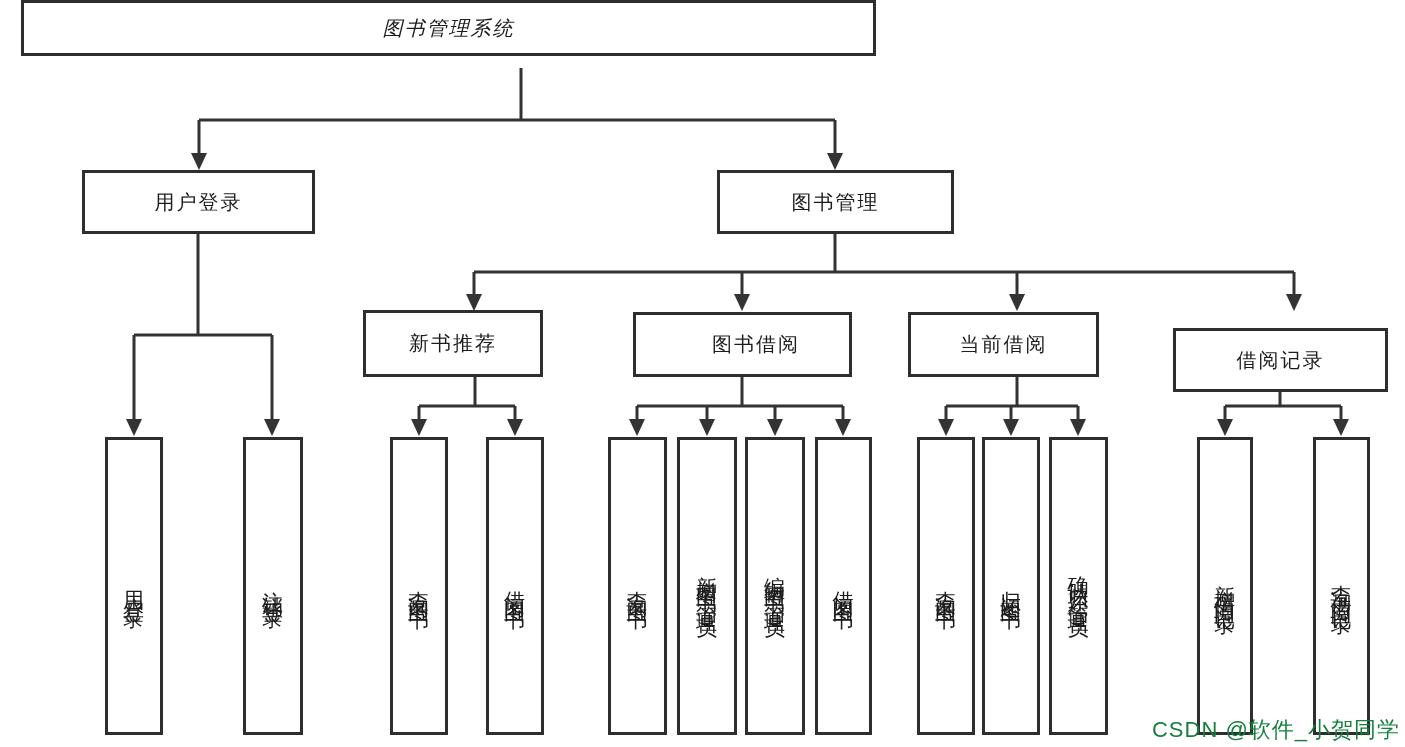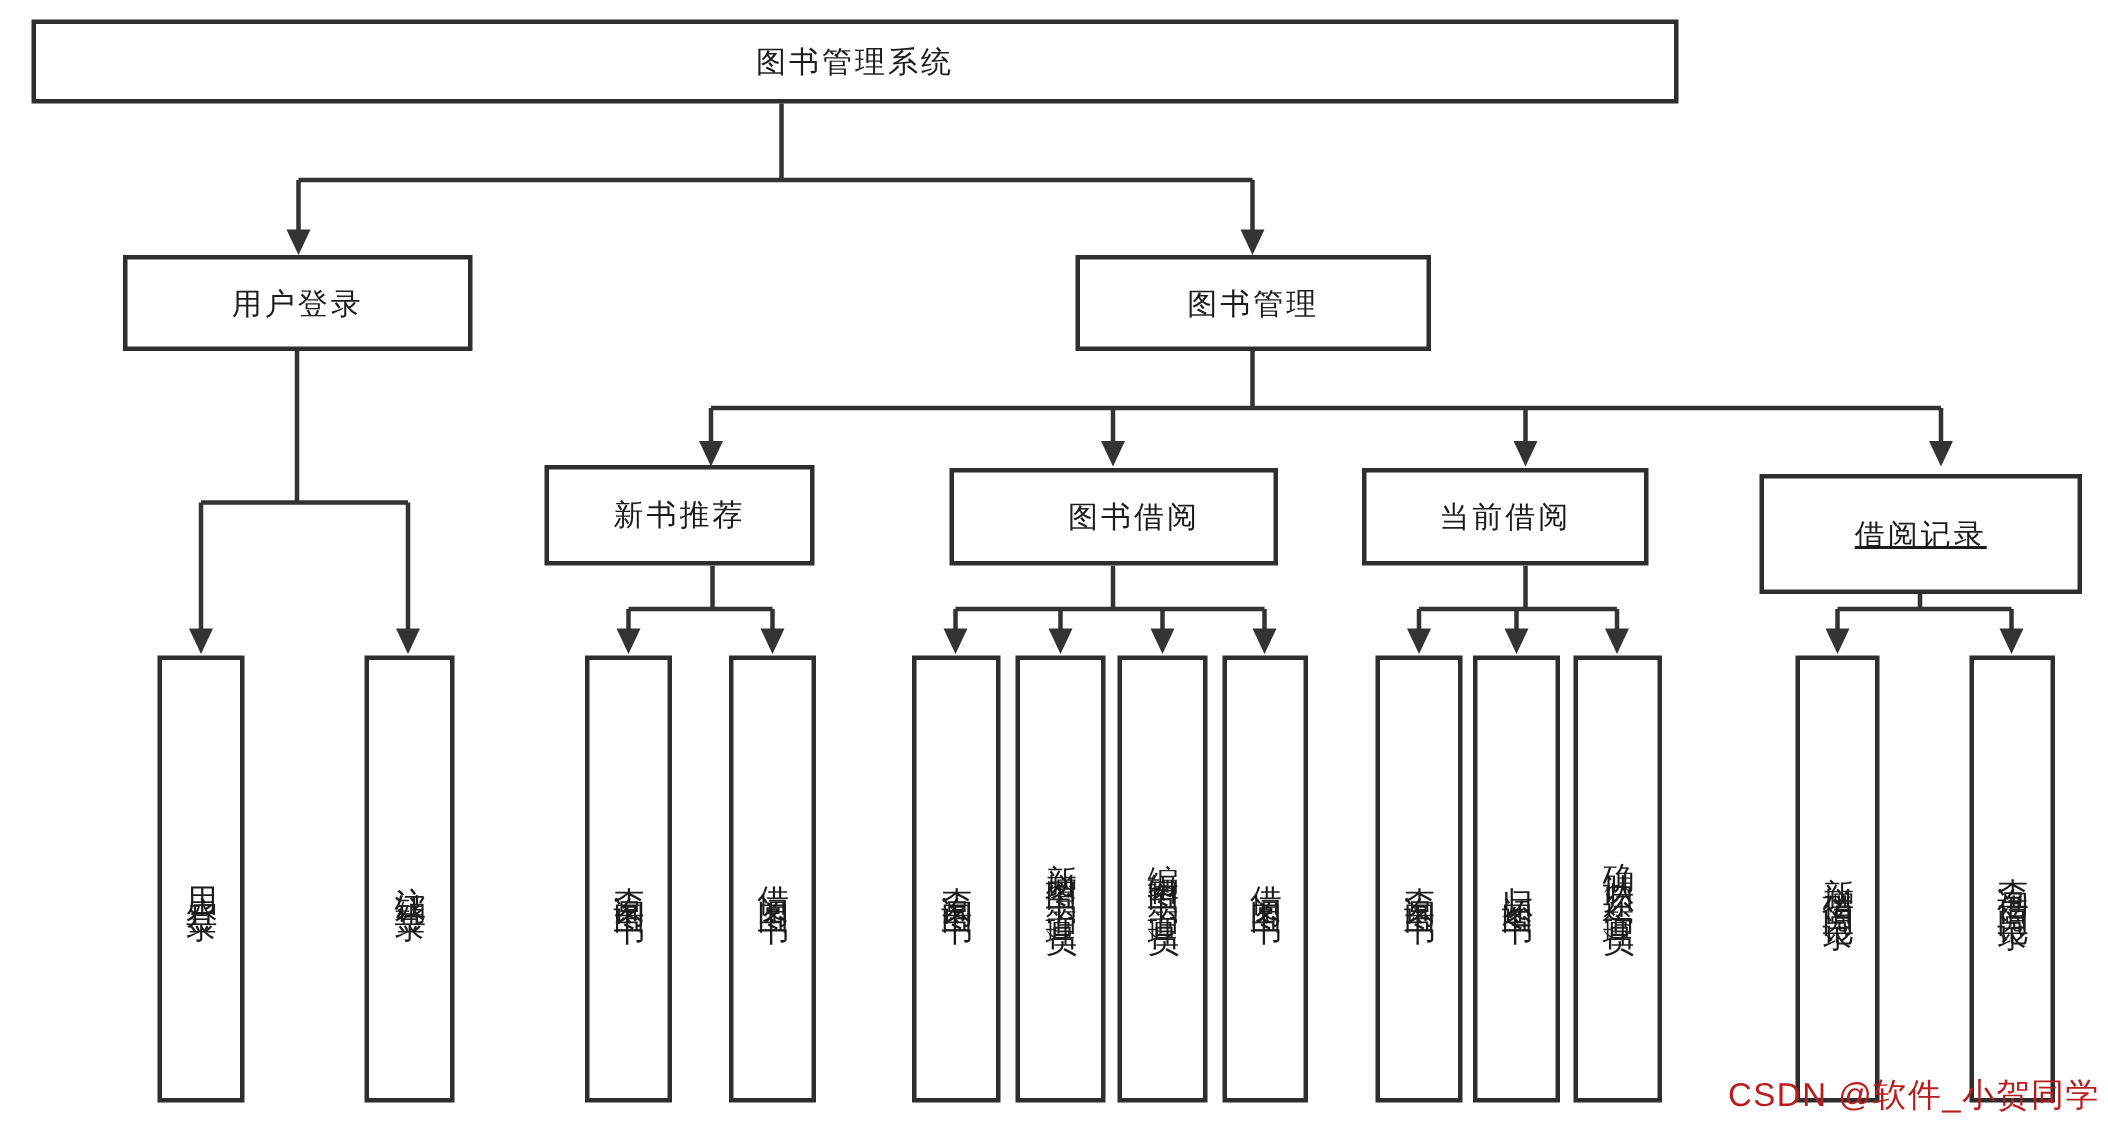--- a/index.html
+++ b/index.html
@@ -42,21 +42,21 @@
     letter-spacing: 6px;
     color: #1c1c1c;
     z-index: 2;
     line-height: 1;
   }
   .watermark {
     position: absolute;
     right: 5px;
     bottom: 2px;
     font-size: 22px;
-    color: #b91c1c;
+    color: #15803d;
     letter-spacing: 1px;
     z-index: 5;
     white-space: nowrap;
   }
   svg path { stroke: #333333; stroke-width: 3; fill: none; }
   svg polygon { fill: #333333; stroke: none; }
 </style>
 </head>
 <body>
 
@@ -91,29 +91,29 @@
     <path d="M1017 377 V406 M946 406 H1078 M946 406 V421 M1011 406 V421 M1078 406 V421"></path>
     <polygon points="938,419 954,419 946,436"></polygon>
     <polygon points="1003,419 1019,419 1011,436"></polygon>
     <polygon points="1070,419 1086,419 1078,436"></polygon>
 
     <path d="M1280 376 V406 M1225 406 H1341 M1225 406 V421 M1341 406 V421"></path>
     <polygon points="1217,419 1233,419 1225,436"></polygon>
     <polygon points="1333,419 1349,419 1341,436"></polygon>
   </svg>
 
-  <div class="node" style="left:21px; top:13px; width:1098px; height:56px;">图书管理系统</div>
+  <div class="node" style="left:21px; top:0; width:855px; height:56px;font-style:italic;">图书管理系统</div>
 
   <div class="node" style="left:82px; top:170px; width:233px; height:64px;">用户登录</div>
   <div class="node" style="left:717px; top:170px; width:237px; height:64px;text-align:right;">图书管理</div>
 
   <div class="node" style="left:363px; top:310px; width:180px; height:67px;">新书推荐</div>
   <div class="node" style="left:633px; top:312px; width:219px; height:65px;padding-left:27px;">图书借阅</div>
   <div class="node" style="left:908px; top:312px; width:191px; height:65px;">当前借阅</div>
-  <div class="node" style="left:1173px; top:316px; width:215px; height:80px;text-decoration:underline;">借阅记录</div>
+  <div class="node" style="left:1173px; top:328px; width:215px; height:64px;">借阅记录</div>
 
   <div class="leaf" style="left:105px; width:58px;">用户登录</div>
   <div class="leaf" style="left:243px; width:60px;">注销登录</div>
 
   <div class="leaf" style="left:390px; width:58px;">查询图书</div>
   <div class="leaf" style="left:486px; width:58px;">借阅图书</div>
 
   <div class="leaf" style="left:608px; width:59px;">查询图书</div>
   <div class="leaf" style="left:677px; width:60px;">新增图书（管理员）</div>
   <div class="leaf" style="left:745px; width:60px;">编辑图书（管理员）</div>

